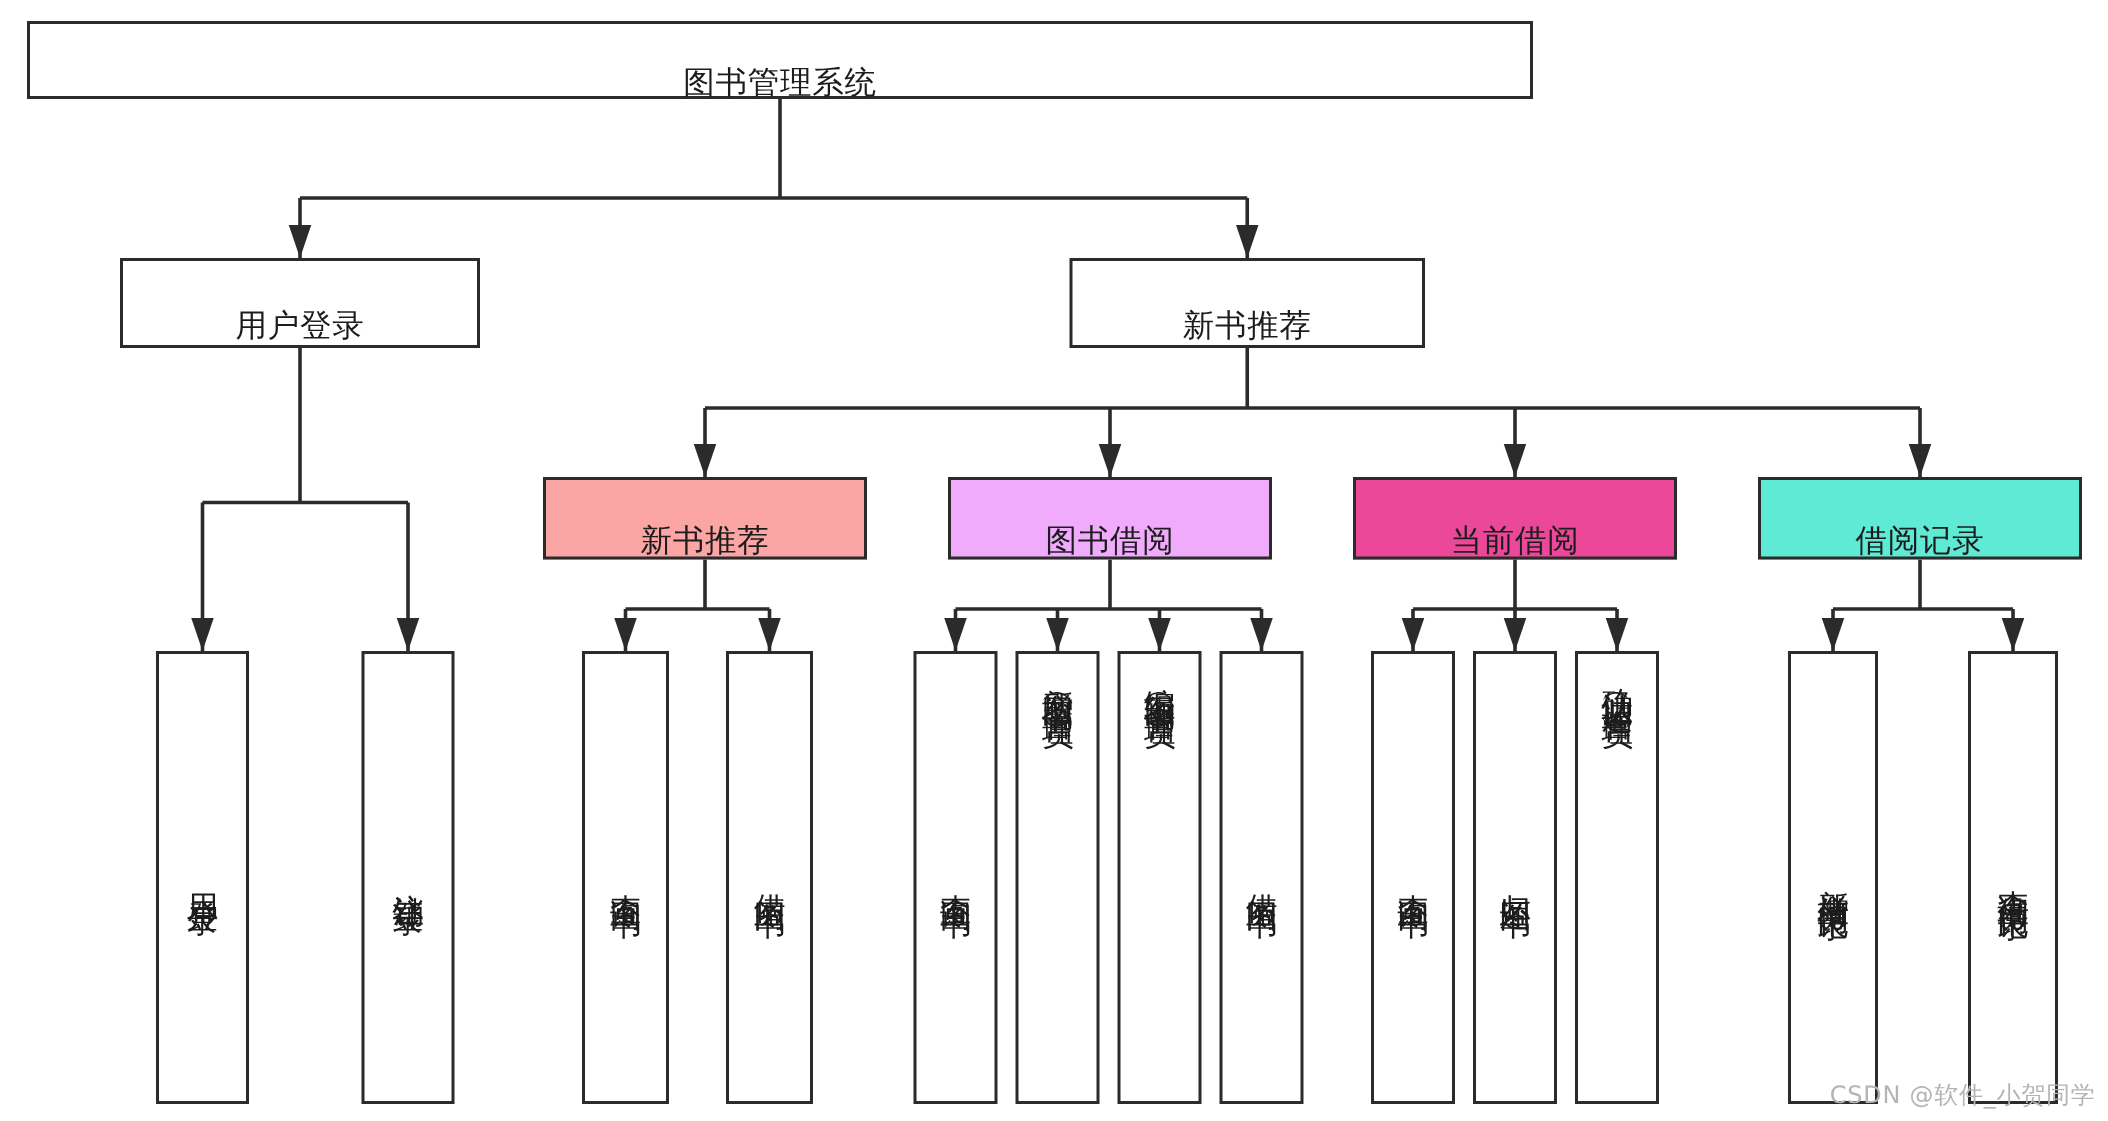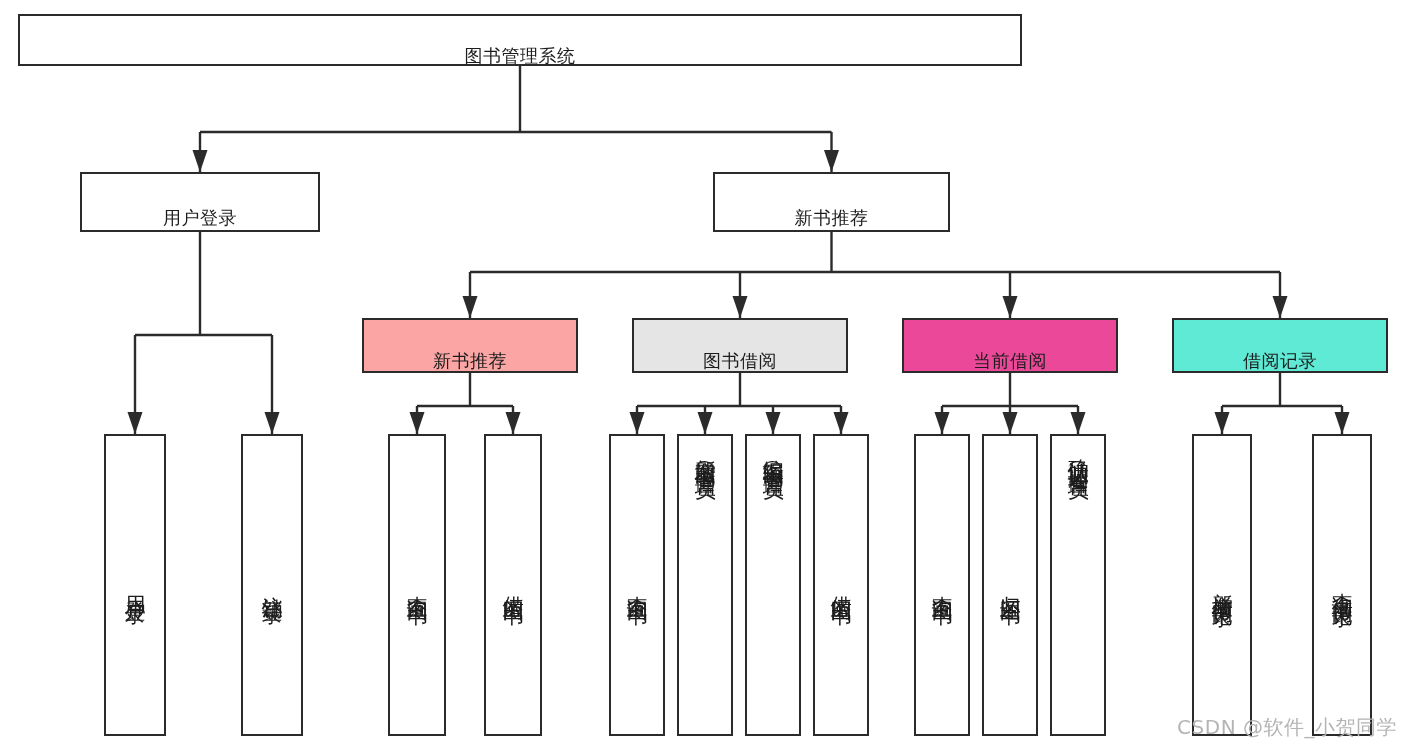--- a/index.html
+++ b/index.html
@@ -33,21 +33,21 @@
   .node-box.vertical {
     align-items: flex-start;
   }
   .node-label {
     color: #1c1c1c;
     letter-spacing: 0.5px;
     white-space: pre;
     text-align: center;
   }
   .node-box.horizontal .node-label {
-    font-size: 18px;
+    font-size: 21px;
     line-height: 1.1;
     margin-top: 31px;
   }
   .node-box.vertical .node-label {
     writing-mode: vertical-rl;
     text-orientation: upright;
     font-size: 21px;
     line-height: 1.35;
     letter-spacing: 3px;
     padding-top: 6px;
@@ -63,21 +63,21 @@
     left: 0;
     top: 0;
     width: 1405px;
     height: 747px;
     pointer-events: none;
   }
   #watermark {
     position: absolute;
     right: 8px;
     bottom: 6px;
-    font-size: 20px;
+    font-size: 16px;
     color: #b4b4b4;
     letter-spacing: 0.5px;
     white-space: nowrap;
   }
 </style>
 </head>
 <body>
 
 <div id="diagram-root">
   <svg id="edges" viewBox="0 0 1405 747" width="1405" height="747">
@@ -140,21 +140,21 @@
       </div>
       <div class="node-box horizontal" style="left: 80px; top: 172px; width: 240px; height: 60px; border-color: rgb(43, 43, 43); background: rgb(255, 255, 255);">
         <span class="node-label" style="color: rgb(28, 28, 28);">用户登录</span>
       </div>
       <div class="node-box horizontal" style="left: 713px; top: 172px; width: 237px; height: 60px; border-color: rgb(43, 43, 43); background: rgb(255, 255, 255);">
         <span class="node-label" style="color: rgb(28, 28, 28);">新书推荐</span>
       </div>
       <div class="node-box horizontal" style="left: 362px; top: 318px; width: 216px; height: 55px; border-color: rgb(43, 43, 43); background: #fca5a5;">
         <span class="node-label" style="color: rgb(28, 28, 28);">新书推荐</span>
       </div>
-      <div class="node-box horizontal" style="left: 632px; top: 318px; width: 216px; height: 55px; border-color: rgb(43, 43, 43); background: #e5e5e5;">
+      <div class="node-box horizontal" style="left: 632px; top: 318px; width: 216px; height: 55px; border-color: rgb(43, 43, 43); background: #f0abfc;">
         <span class="node-label" style="color: rgb(28, 28, 28);">图书借阅</span>
       </div>
       <div class="node-box horizontal" style="left: 902px; top: 318px; width: 216px; height: 55px; border-color: rgb(43, 43, 43); background: #ec4899;">
         <span class="node-label" style="color: rgb(28, 28, 28);">当前借阅</span>
       </div>
       <div class="node-box horizontal" style="left: 1172px; top: 318px; width: 216px; height: 55px; border-color: rgb(43, 43, 43); background: #5eead4;">
         <span class="node-label" style="color: rgb(28, 28, 28);">借阅记录</span>
       </div>
       <div class="node-box vertical center-text" style="left: 104px; top: 434px; width: 62px; height: 302px; border-color: rgb(43, 43, 43); background: rgb(255, 255, 255);">
         <span class="node-label" style="color: rgb(28, 28, 28);">用户登录</span>

